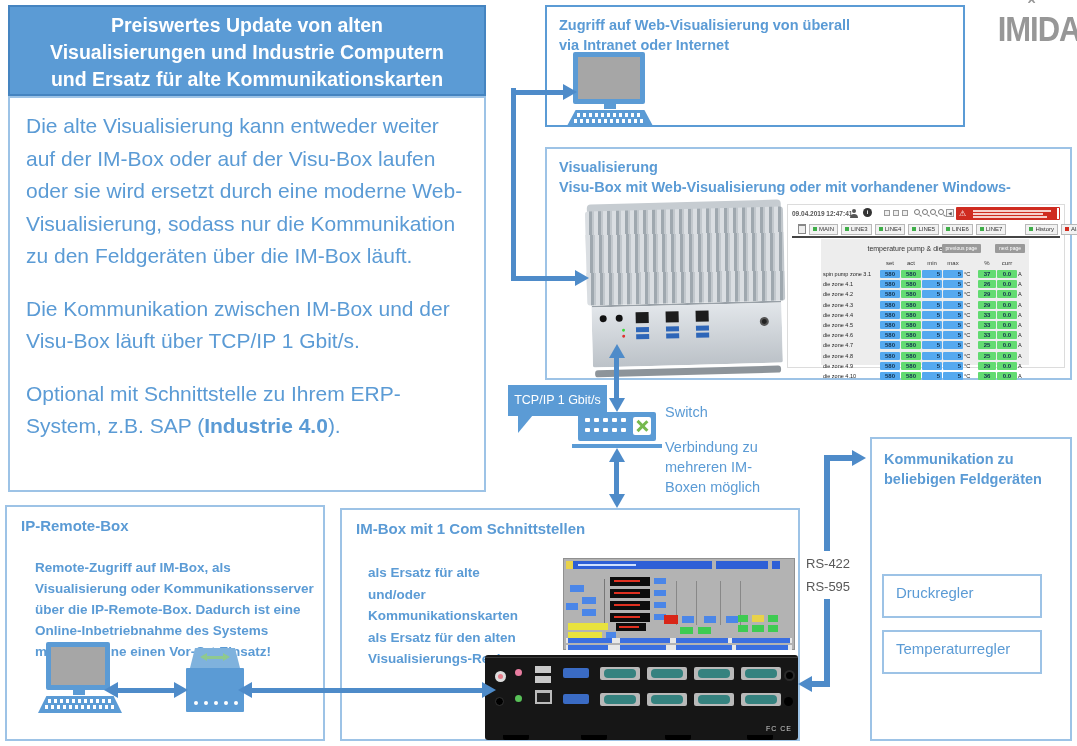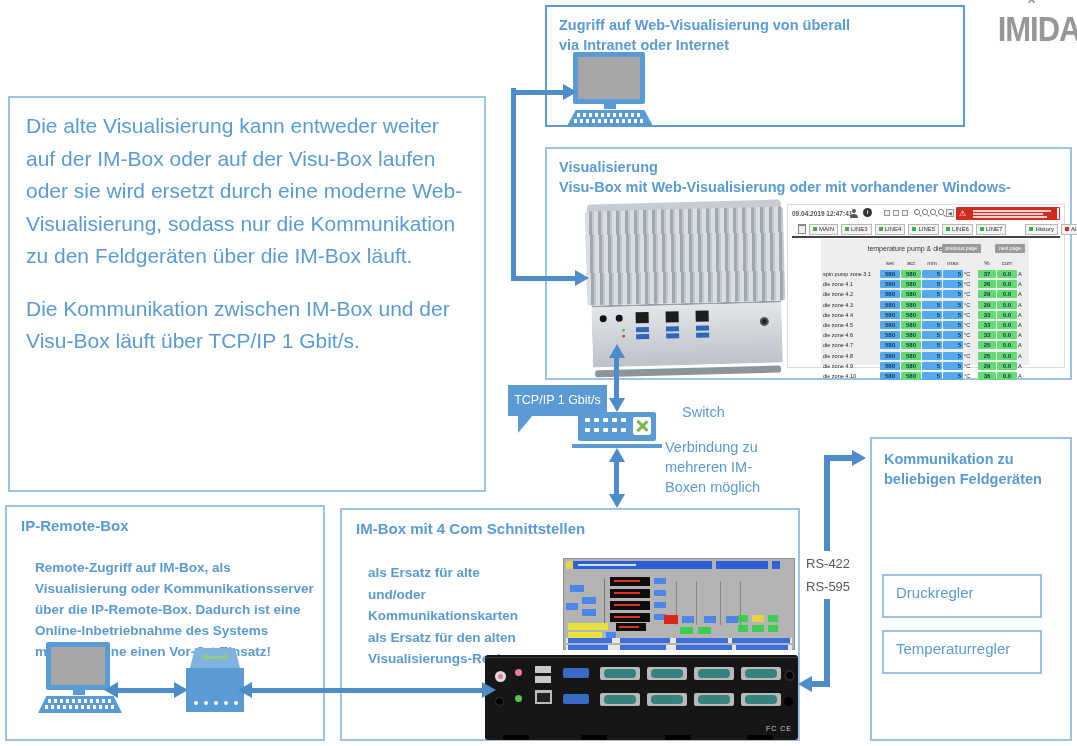--- a/index.html
+++ b/index.html
@@ -153,24 +153,30 @@
 
   
   .rear{left:485px;top:655px;width:313px;height:85px;background:#161616;border-radius:3px;z-index:2;}
   .fcce{position:absolute;right:6px;bottom:8px;color:#cfcfcf;font-size:7px;letter-spacing:1px;}
 </style>
 </head>
 <body>
 
 <div class="canvas">
 
+  <div class="ab header-box">
+    <div>Preiswertes Update von alten</div>
+    <div>Visualisierungen und Industrie Computern</div>
+    <div>und Ersatz für alte Kommunikationskarten</div>
+  </div>
 
   <div class="ab intro-box">
     <p>Die alte Visualisierung kann entweder weiter auf der IM-Box oder auf der Visu-Box laufen oder sie wird ersetzt durch eine moderne Web-Visualisierung, sodass nur die Kommunikation zu den Feldgeräten über die IM-Box läuft.</p>
     <p>Die Kommunikation zwischen IM-Box und der Visu-Box läuft über TCP/IP 1 Gbit/s.</p>
+    <p><span>Optional mit Schnittstelle zu Ihrem ERP-System, z.B. SAP (</span><b>Industrie 4.0</b><span>).</span></p>
   </div>
 
   <div class="ab access-box">
     <div class="access-title">
       <div>Zugriff auf Web-Visualisierung von überall</div>
       <div>via Intranet oder Internet</div>
     </div>
   </div>
 
   <div class="ab mon-screen" style="left:573px;top:52px;width:72px;height:52px;"></div>
@@ -435,21 +441,21 @@
       <span style="transform:rotate(45deg);"></span>
       <span style="transform:rotate(-45deg);"></span>
     </div>
   </div>
   <div class="ab switch-base"></div>
 
   <div class="arr up" style="left:609px;top:448px;"></div>
   <div class="shaft-v" style="left:614px;top:460px;height:36px;"></div>
   <div class="arr down" style="left:609px;top:494px;"></div>
 
-  <div class="ab net-label" style="left:665px;top:402px;margin-left:17px;">Switch</div>
+  <div class="ab net-label" style="left:665px;top:402px;">Switch</div>
   <div class="ab net-label" style="left:665px;top:437px;width:125px;">Verbindung zu mehreren IM-Boxen möglich</div>
 
   <div class="ab ipremote-box">
     <div class="box-title">IP-Remote-Box</div>
     <div class="ipremote-body">Remote-Zugriff auf IM-Box, als Visualisierung oder Kommunikationsserver über die IP-Remote-Box. Dadurch ist eine Online-Inbetriebnahme des Systems möglich, ohne einen Vor-Ort Einsatz!</div>
   </div>
 
   <div class="ab mon-screen" style="left:46px;top:642px;width:64px;height:48px;"></div>
   <div class="ab mon-neck" style="left:73px;top:690px;width:12px;height:5px;"></div>
   <div class="ab mon-kbd" style="left:38px;top:696px;width:84px;height:17px;">
@@ -475,21 +481,21 @@
 
   <div class="arr left" style="left:104px;top:682px;"></div>
   <div class="shaft-h" style="left:118px;top:688px;width:56px;"></div>
   <div class="arr right" style="left:174px;top:682px;"></div>
 
   <div class="arr left" style="left:238px;top:682px;"></div>
   <div class="shaft-h" style="left:252px;top:688px;width:230px;"></div>
   <div class="arr right" style="left:482px;top:682px;"></div>
 
   <div class="ab imbox-box">
-    <div class="box-title">IM-Box mit 4 Com Schnittstellen</div>
+    <div class="box-title">IM-Box mit 1 Com Schnittstellen</div>
     <div class="imbox-lines">
       <div>als Ersatz für alte</div>
       <div>und/oder</div>
       <div>Kommunikationskarten</div>
       <div>als Ersatz für den alten</div>
       <div>Visualisierungs-Rechner</div>
     </div>
   </div>
 
   <div class="ab legacy">

